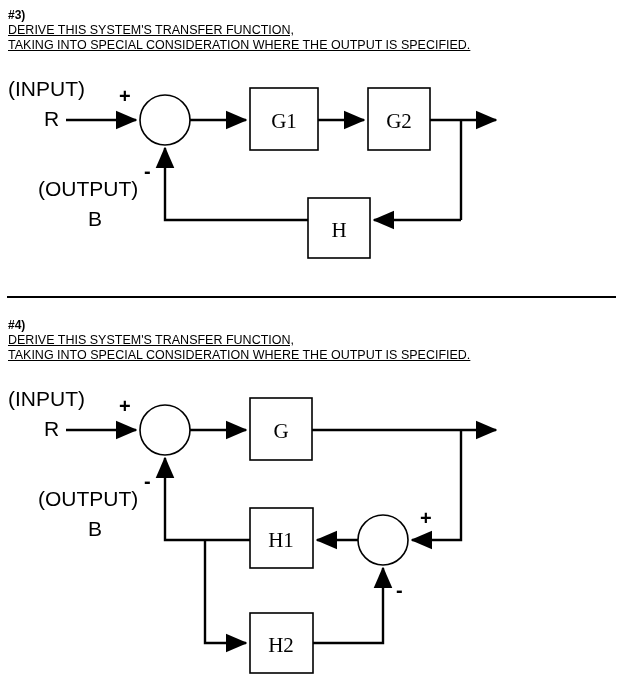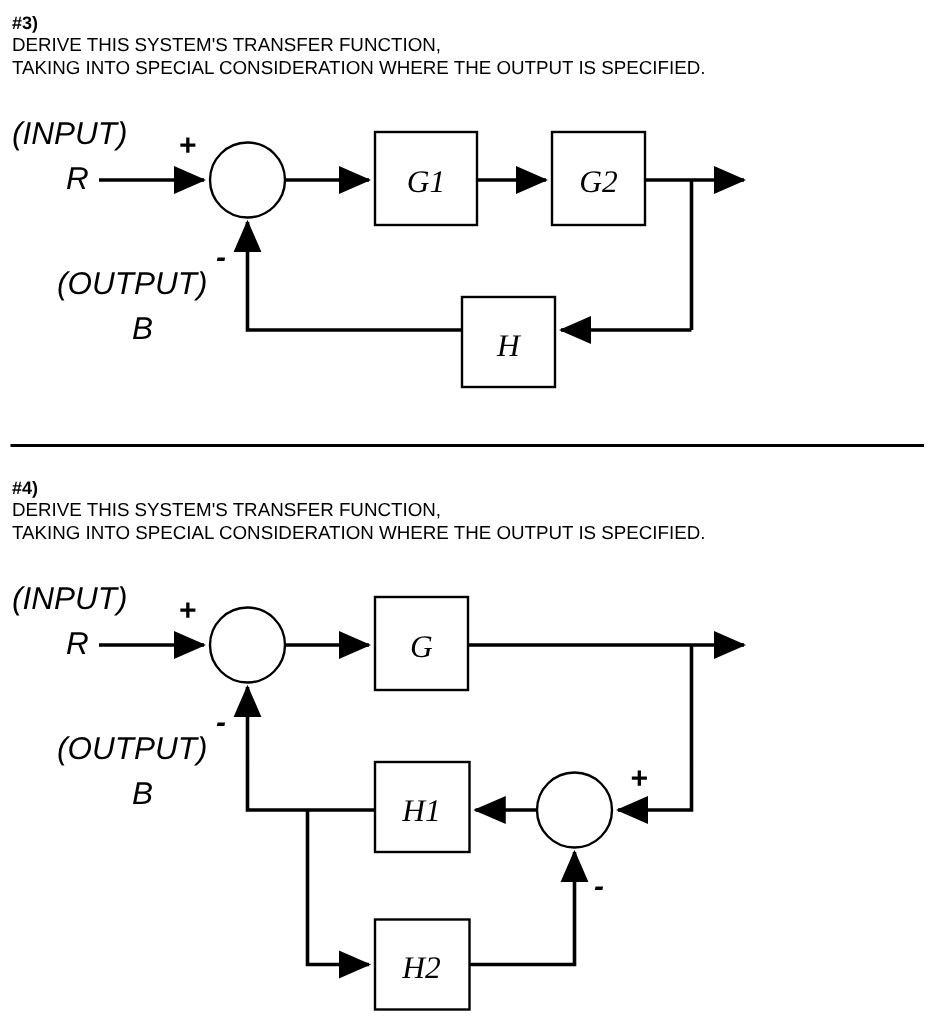--- a/index.html
+++ b/index.html
@@ -26,29 +26,29 @@
     font-weight: bold;
     font-size: 12px;
     line-height: 14px;
     letter-spacing: 0px;
   }
   .prompt-line {
     position: absolute;
     font-size: 12.5px;
     line-height: 15px;
     white-space: nowrap;
+    text-decoration: underline;
   }
   .hrule {
     position: absolute;
     background: #000000;
   }
   .diagram {
     position: absolute;
     left: 0;
-    font-style: italic;
   }
   .diagram svg {
     display: block;
   }
   .bigtext {
     font-family: "Liberation Sans", sans-serif;
     font-size: 21px;
     fill: #000000;
   }
   .blocktext {

